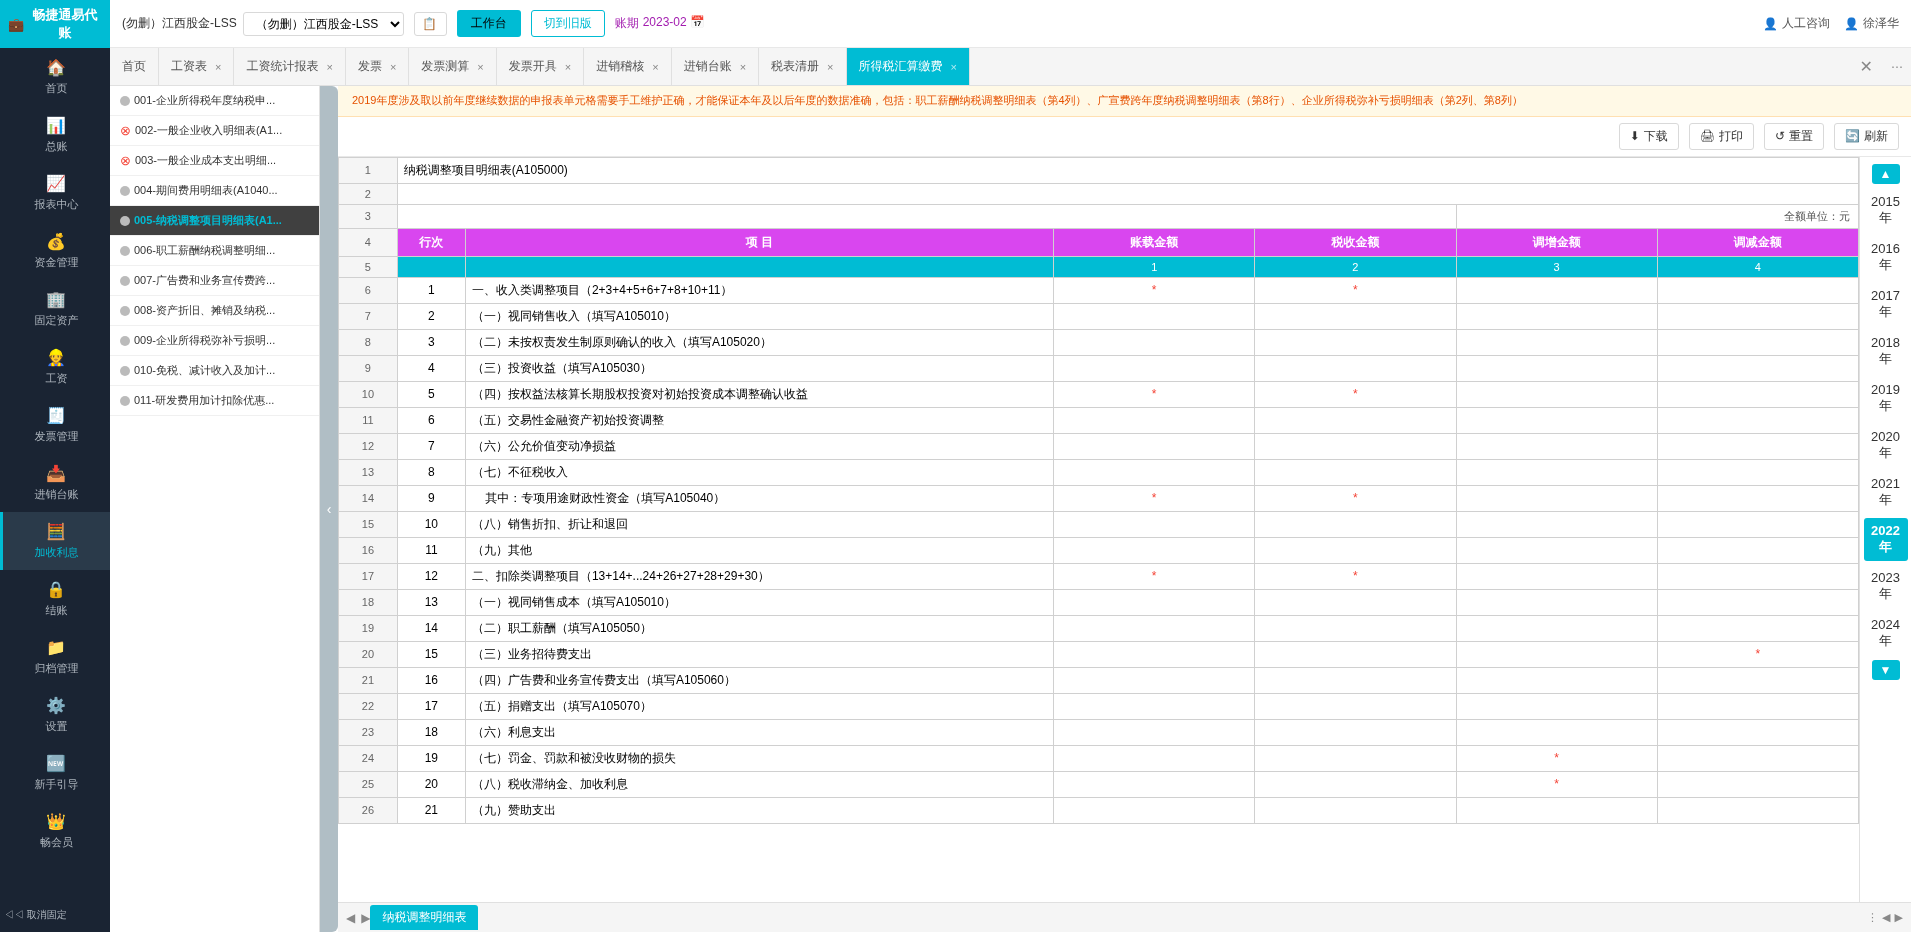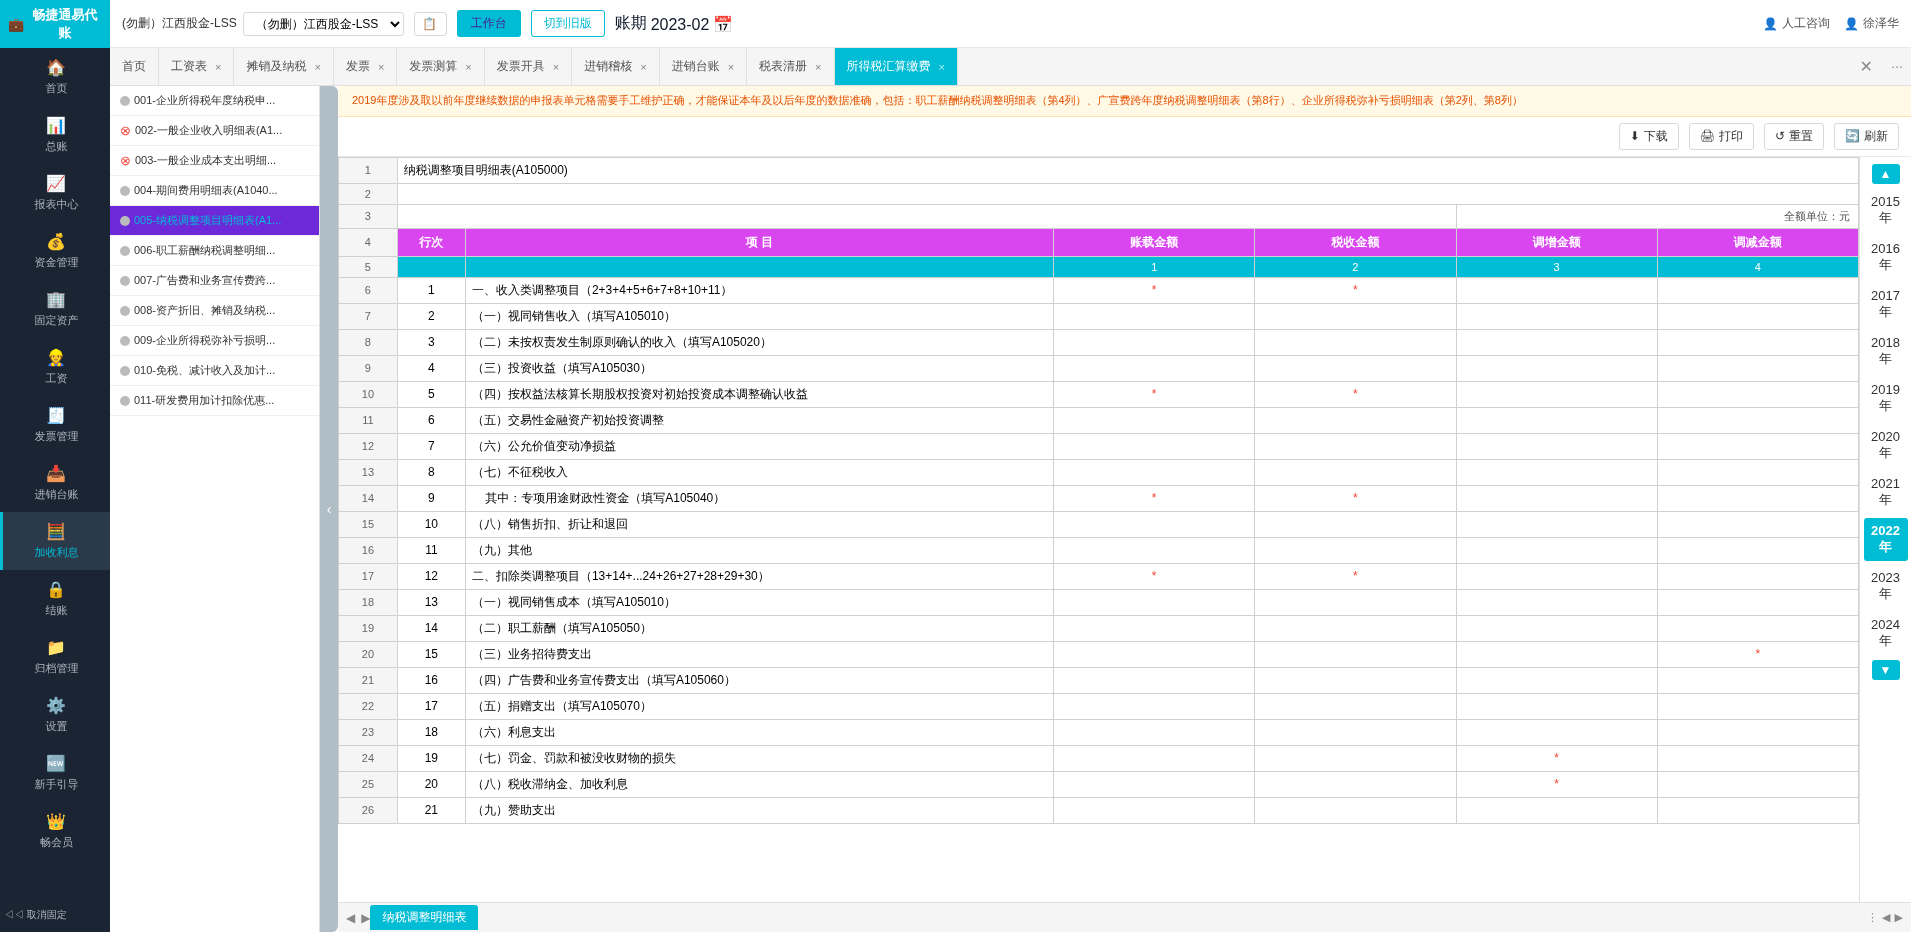--- a/index.html
+++ b/index.html
@@ -15,40 +15,40 @@
     .sidebar-footer { padding: 10px 4px; color: #adb5bd; font-size: 10px; cursor: pointer; }
 
     
     .main-area { flex: 1; display: flex; flex-direction: column; overflow: hidden; }
 
     
     .topbar { background: white; height: 48px; display: flex; align-items: center; padding: 0 12px; border-bottom: 1px solid #e8e8e8; gap: 10px; flex-shrink: 0; }
     .topbar-company { display: flex; align-items: center; gap: 6px; font-size: 12px; color: #333; }
     .topbar-company select { border: 1px solid #d9d9d9; padding: 3px 8px; border-radius: 3px; font-size: 12px; background: white; }
     .topbar-btn { background: white; border: 1px solid #d9d9d9; padding: 4px 8px; border-radius: 3px; cursor: pointer; font-size: 12px; }
-    .topbar-btn-primary { background: #00bcd4; color: #4c1d95; border: none; padding: 5px 14px; border-radius: 3px; cursor: pointer; font-size: 12px; }
+    .topbar-btn-primary { background: #00bcd4; color: #000000; border: none; padding: 5px 14px; border-radius: 3px; cursor: pointer; font-size: 12px; }
     .topbar-btn-outline { background: white; border: 1px solid #00bcd4; color: #00bcd4; padding: 4px 12px; border-radius: 3px; cursor: pointer; font-size: 12px; }
-    .topbar-period { display: flex; align-items: flex-end; gap: 4px; font-size: 16px; color: #0f172a; }
+    .topbar-period { display: flex; align-items: flex-start; gap: 4px; font-size: 12px; color: #a21caf; }
     .topbar-right { margin-left: auto; display: flex; align-items: center; gap: 14px; color: #555; font-size: 12px; }
     .topbar-right .user { display: flex; align-items: center; gap: 4px; }
 
     
     .tabbar { background: #f5f5f5; border-bottom: 1px solid #e0e0e0; display: flex; align-items: center; flex-shrink: 0; overflow-x: auto; height: 38px; }
     .tab { display: flex; align-items: center; gap: 4px; padding: 0 12px; height: 38px; cursor: pointer; font-size: 12px; color: #555; border-right: 1px solid #e0e0e0; white-space: nowrap; flex-shrink: 0; }
     .tab.active { background: #00bcd4; color: white; }
     .tab .close { margin-left: 4px; color: inherit; font-size: 11px; opacity: 0.7; }
     .tab-close-all { margin-left: auto; padding: 0 10px; cursor: pointer; font-size: 16px; color: #888; }
 
     
     .content { flex: 1; display: flex; overflow: hidden; background: white; }
 
     
     .left-panel { width: 210px; border-right: 1px solid #e0e0e0; flex-shrink: 0; overflow-y: auto; background: white; }
     .left-panel-item { padding: 7px 10px; font-size: 11px; color: #333; cursor: pointer; border-bottom: 1px solid #f0f0f0; display: flex; align-items: center; gap: 4px; }
-    .left-panel-item.active { background: #6d28d9; color: #00bcd4; font-weight: normal; }
+    .left-panel-item.active { background: #404040; color: #00bcd4; font-weight: bold; }
     .left-panel-item .dot { width: 10px; height: 10px; border-radius: 50%; flex-shrink: 0; }
     .dot-gray { background: #bbb; }
 
     
     .right-panel { flex: 1; display: flex; flex-direction: column; overflow: hidden; position: relative; }
 
     
     .warning-bar { background: #fff9e6; border-bottom: 1px solid #ffe0b2; padding: 6px 14px; font-size: 11px; color: #e65100; line-height: 1.6; flex-shrink: 0; }
 
     
@@ -182,21 +182,21 @@
 
   <div class="tabbar">
     <div class="tab">
       <span>首页</span>
     </div>
     <div class="tab">
       <span>工资表</span>
       <span class="close">×</span>
     </div>
     <div class="tab">
-      <span>摊销及纳税</span>
+      <span>工资统计报表</span>
       <span class="close">×</span>
     </div>
     <div class="tab">
       <span>发票</span>
       <span class="close">×</span>
     </div>
     <div class="tab">
       <span>发票测算</span>
       <span class="close">×</span>
     </div>

